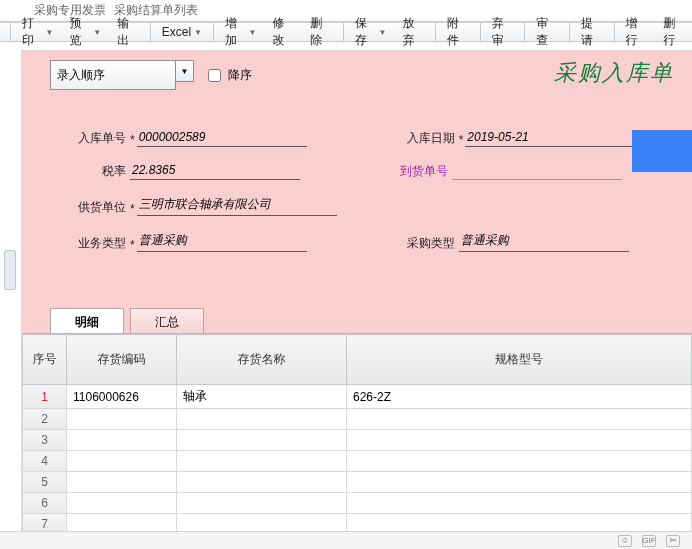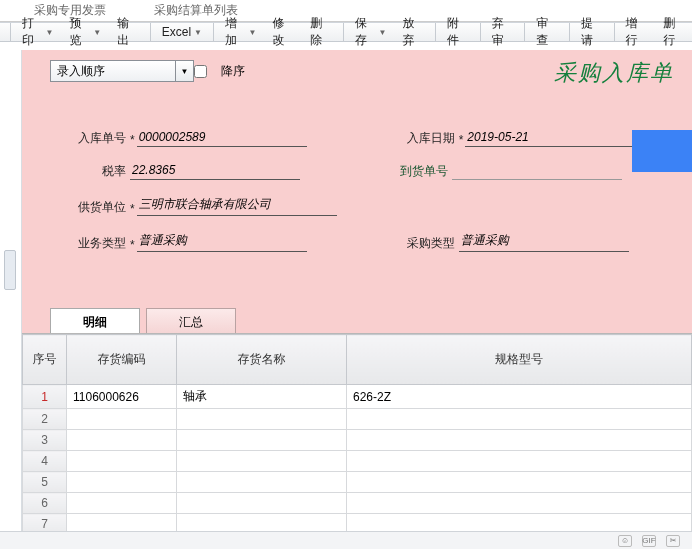--- a/index.html
+++ b/index.html
@@ -1,51 +1,51 @@
 <!DOCTYPE html>
 <html><head>
 <meta charset="utf-8">
 <style>
 * { box-sizing: border-box; margin: 0; padding: 0; }
 body { font-family: "Microsoft YaHei", SimSun, sans-serif; font-size: 12px; background: #fff; width: 692px; height: 549px; overflow: hidden; position: relative; }
 
-.top-tabs { height: 22px; border-bottom: 1px solid #ccc; display: flex; padding-left: 30px; gap: 40px; align-items: center; color: #666; }
+.top-tabs { height: 22px; border-bottom: 1px solid #ccc; display: flex; padding-left: 30px; align-items: center; color: #666; }
 .top-tab { padding: 2px 4px; }
 
 .toolbar { height: 20px; background: linear-gradient(#fdfdfd,#eef0f2); border-top: 1px solid #d0d5db; border-bottom: 1px solid #c6cbd1; display: flex; align-items: center; padding-left: 8px; gap: 2px; }
 .toolbar-sep { width: 1px; height: 18px; background: #c6cbd1; margin: 0 2px; }
 .tb-btn { padding: 3px 6px; display: flex; align-items: center; gap: 3px; cursor: pointer; border: 1px solid transparent; border-radius: 2px; color: #222; }
 .caret { font-size: 8px; color: #666; }
 
 .left-rail { position: absolute; left: 0; top: 50px; width: 22px; bottom: 0; background: #fff; border-right: 1px solid #d8dde2; }
 .left-handle { position: absolute; left: 4px; top: 200px; width: 12px; height: 40px; background: #e6ebf1; border: 1px solid #bfc6ce; border-radius: 2px; }
 
 .doc-wrap { position: absolute; left: 22px; right: 0; top: 50px; bottom: 18px; overflow: hidden; background: #f9cfcf; }
 .order-bar { display: flex; align-items: center; padding: 10px 14px 8px 28px; background: #f9cfcf; }
-.order-select { appearance: none; width: 126px; height: 22px; border: 1px solid #8a8f96; background: linear-gradient(#fff,#eef0f3); padding: 0 6px; font-size: 12px; }
+.order-select { appearance: none; width: 126px; height: 30px; border: 1px solid #8a8f96; background: linear-gradient(#fff,#eef0f3); padding: 0 6px; font-size: 12px; }
 .order-caret { width: 18px; height: 22px; border: 1px solid #8a8f96; border-left: none; background: linear-gradient(#fff,#e9ecef); display: flex; align-items: center; justify-content: center; font-size: 8px; }
-.desc-check { display: flex; align-items: center; gap: 14px; }
+.desc-check { margin-left: 14px; display: flex; align-items: center; gap: 7px; }
 .desc-check input { width: 13px; height: 13px; }
 
 .title-big { position: absolute; right: 18px; top: 8px; font-size: 22px; color: #15803d; font-family: KaiTi, SimSun; font-style: italic; letter-spacing: 2px; }
 
 .form-area { position: absolute; left: 22px; right: 0; top: 94px; bottom: 18px; background: #f9cfcf; padding: 36px 20px 0 48px; overflow: hidden; }
 .form-row { display: flex; gap: 92px; margin-bottom: 16px; }
 .field { display: flex; align-items: flex-end; }
 .flabel { width: 60px; text-align: right; padding-right: 4px; font-size: 12px; color: #222; }
-.flabel.gray { color: #14532d; }
+.flabel.gray { color: #a21caf; }
 .star { color: #222; margin-right: 2px; }
 .fval { min-width: 170px; border-bottom: 1px solid #555; padding: 0 2px 2px 2px; font-size: 12px; font-style: italic; }
 .fval.empty { min-width: 170px; }
 .fval.gray { color: #888; border-bottom: 1px solid #999; }
 
 .blue-panel { position: absolute; right: 0; top: 130px; width: 60px; height: 42px; background: #3b82f6; }
 
 .tabs-row { position: absolute; left: 22px; right: 0; top: 308px; display: flex; gap: 0; padding-left: 28px; align-items: flex-end; }
-.dtab { padding: 5px 32px; border: 1px solid #b9a2a2; border-bottom: none; background: linear-gradient(#fceaea,#f4d2d2); margin-right: 6px; font-size: 12px; cursor: pointer; }
+.dtab { padding: 5px 24px; border: 1px solid #b9a2a2; border-bottom: none; background: linear-gradient(#fceaea,#f4d2d2); margin-right: 6px; font-size: 12px; cursor: pointer; }
 .dtab.active { background: #fff; font-weight: bold; border-color: #aaa; }
 
 .grid-wrap { position: absolute; left: 22px; right: 0; top: 333px; bottom: 18px; overflow: auto; border-top: 1px solid #b7b7b7; }
 table.grid { border-collapse: collapse; width: 100%; background: #fff; }
 table.grid th { background: linear-gradient(#f5f5f7,#e7e8ea); border: 1px solid #c5c8cd; padding: 16px 6px; font-weight: normal; font-size: 12px; color: #333; }
 table.grid td { border: 1px solid #d7d9dc; padding: 3px 6px; height: 20px; font-size: 12px; }
 table.grid td.rownum { background: linear-gradient(#f5f5f7,#e9eaec); text-align: center; color: #666; width: 44px; }
 table.grid tr.data td.rownum { color: #c62828; }
 .col-code { width: 110px; }
 .col-name { width: 170px; }

